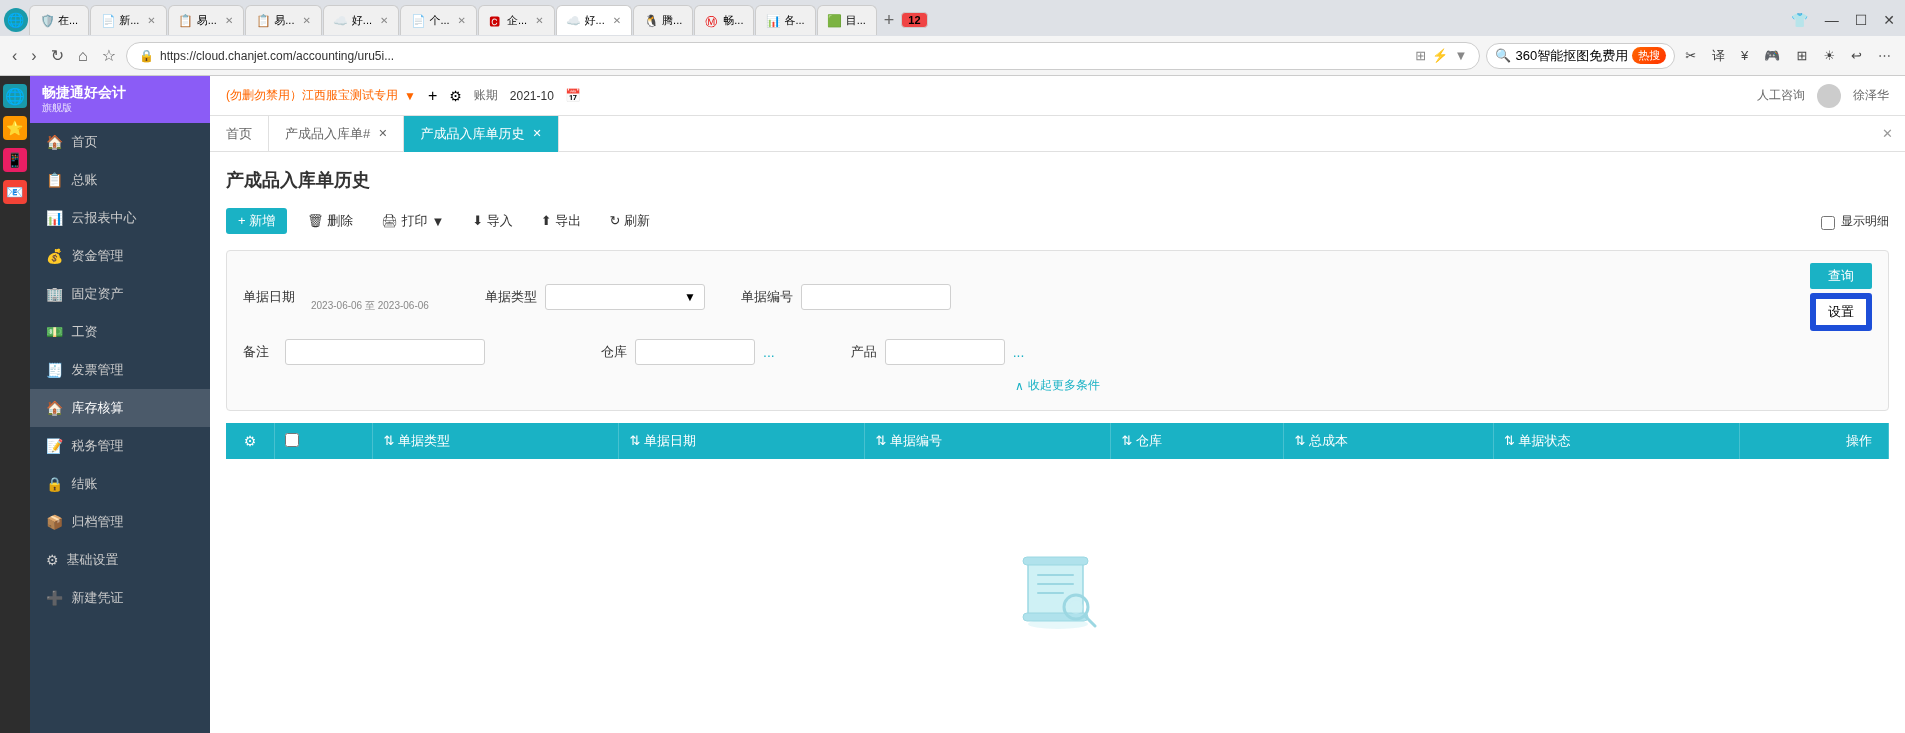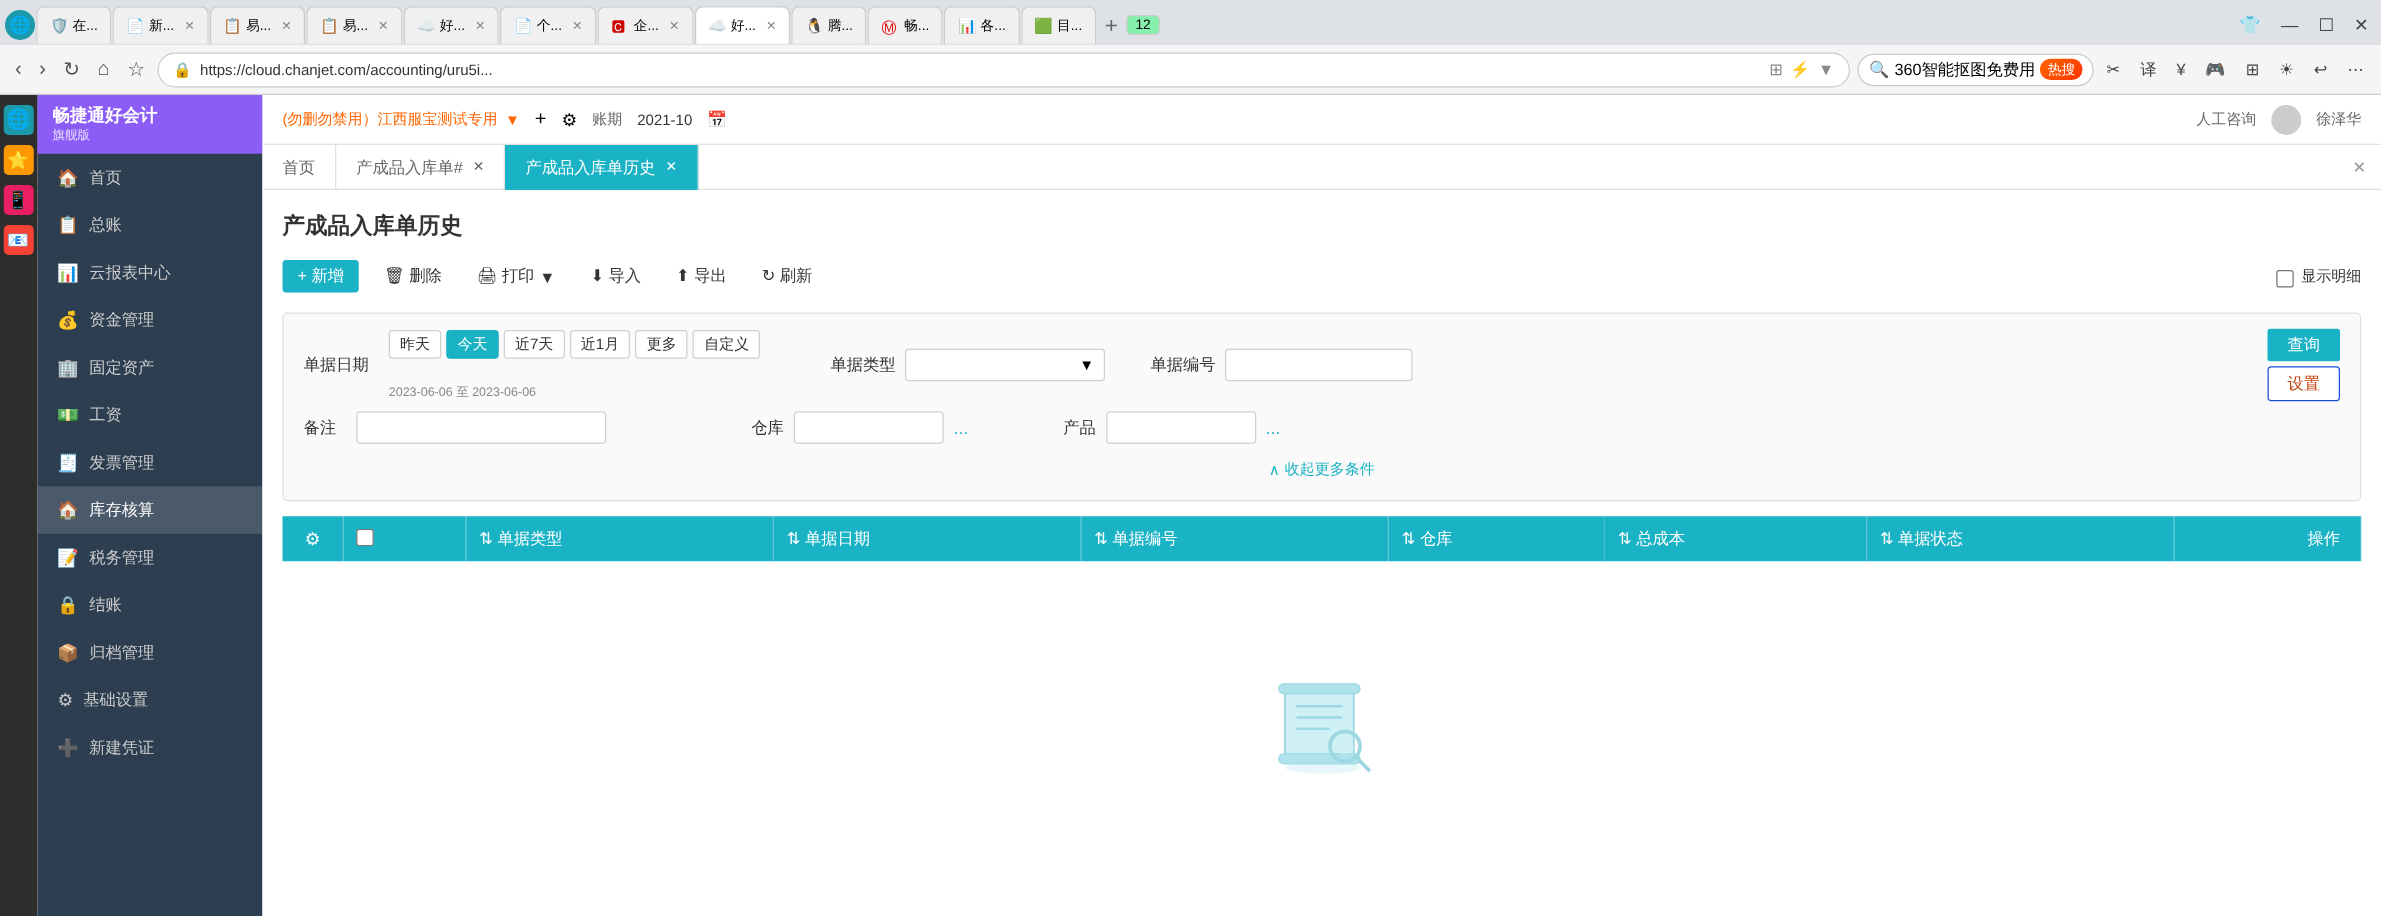--- a/index.html
+++ b/index.html
@@ -9,21 +9,21 @@
     .browser-chrome { background: #dee1e6; width: 1905px; min-height: 733px; display: flex; flex-direction: column; }
 
     
     .tab-bar { display: flex; align-items: center; background: #dee1e6; height: 36px; padding: 4px 4px 0 4px; gap: 1px; overflow: hidden; }
     .tab { display: flex; align-items: center; height: 30px; padding: 0 10px; border-radius: 6px 6px 0 0; background: #f0f0f0; font-size: 12px; white-space: nowrap; max-width: 150px; overflow: hidden; gap: 4px; cursor: pointer; border: 1px solid #ccc; border-bottom: none; }
     .tab.active { background: #fff; z-index: 1; }
     .tab .tab-icon { width: 14px; height: 14px; flex-shrink: 0; }
     .tab .tab-close { margin-left: 4px; color: #888; font-size: 10px; cursor: pointer; }
     .tab .tab-label { font-size: 11px; overflow: hidden; text-overflow: ellipsis; }
     .tab-add { background: none; border: none; font-size: 18px; cursor: pointer; color: #666; padding: 0 6px; }
-    .tab-count { background: #86efac; border: 1px solid #ccc; border-radius: 4px; padding: 1px 6px; font-size: 11px; }
+    .tab-count { background: #ef4444; border: 1px solid #ccc; border-radius: 4px; padding: 1px 6px; font-size: 11px; font-weight: bold; }
     .win-btn { background: none; border: none; font-size: 14px; cursor: pointer; padding: 0 6px; color: #444; }
 
     
     .address-bar { display: flex; align-items: center; background: #f5f5f5; height: 40px; padding: 0 8px; gap: 6px; border-bottom: 1px solid #ccc; }
     .nav-btn { background: none; border: none; font-size: 16px; cursor: pointer; color: #555; padding: 0 4px; }
     .url-box { flex: 1; display: flex; align-items: center; background: #fff; border: 1px solid #ccc; border-radius: 20px; padding: 0 12px; height: 28px; gap: 6px; }
     .url-box .lock-icon { color: #4caf50; font-size: 12px; }
     .url-text { flex: 1; font-size: 12px; color: #333; }
     .toolbar-right { display: flex; align-items: center; gap: 4px; }
     .toolbar-btn { background: none; border: none; cursor: pointer; padding: 2px 6px; font-size: 13px; color: #444; display: flex; align-items: center; gap: 2px; }
@@ -80,21 +80,21 @@
     .filter-input { border: 1px solid #d0d0d0; border-radius: 3px; padding: 3px 8px; font-size: 12px; height: 26px; outline: none; min-width: 80px; }
     .filter-btn { padding: 2px 8px; border-radius: 3px; border: 1px solid #d0d0d0; font-size: 12px; cursor: pointer; background: #fff; color: #333; }
     .filter-btn.active { background: #1ab2c5; color: #fff; border-color: #1ab2c5; }
     .date-range { font-size: 10px; color: #888; margin-top: 18px; }
     .filter-select { border: 1px solid #d0d0d0; border-radius: 3px; padding: 3px 8px; font-size: 12px; height: 26px; outline: none; min-width: 120px; cursor: pointer; display: flex; align-items: center; gap: 4px; background: #fff; }
     .ellipsis-btn { color: #1ab2c5; cursor: pointer; font-size: 14px; }
     .collapse-btn { display: flex; align-items: center; gap: 4px; color: #1ab2c5; cursor: pointer; font-size: 12px; justify-content: center; padding: 4px; }
 
     
     .query-btn { background: #1ab2c5; color: #fff; border: none; border-radius: 2px; padding: 4px 16px; font-size: 13px; cursor: pointer; }
-    .settings-btn { background: #fff; color: #c2410c; border: 1px solid #1d4ed8; border-radius: 3px; padding: 4px 12px; font-size: 13px; cursor: pointer; }
+    .settings-btn { background: #fff; color: #000000; border: 6px solid #1d4ed8; border-radius: 3px; padding: 4px 12px; font-size: 13px; cursor: pointer; }
 
     
     .data-table { width: 100%; border-collapse: collapse; font-size: 13px; }
     .data-table thead tr { background: #1ab2c5; color: #fff; height: 36px; }
     .data-table thead th { padding: 0 10px; text-align: left; white-space: nowrap; font-weight: normal; border-right: 1px solid rgba(255,255,255,0.2); }
     .data-table thead th:first-child { width: 40px; text-align: center; }
 
     
     .empty-state { display: flex; flex-direction: column; align-items: center; justify-content: center; padding: 80px 0; }
     .empty-img { font-size: 80px; color: #1ab2c5; opacity: 0.6; }
@@ -357,28 +357,20 @@
             <label class="show-label-cb">显示明细</label>
           </div>
         </div>
 
         <div class="filter-area">
 
           <div class="filter-row">
             <span class="filter-label">单据日期</span>
             <div class="filter-group">
               <div class="filter-group-inner">
-                <div class="date-btns">
-                  <button class="filter-btn">昨天</button>
-                  <button class="filter-btn active">今天</button>
-                  <button class="filter-btn">近7天</button>
-                  <button class="filter-btn">近1月</button>
-                  <button class="filter-btn">更多</button>
-                  <button class="filter-btn">自定义</button>
-                </div>
                 <div class="date-range">2023-06-06 至 2023-06-06</div>
               </div>
             </div>
 
             <div style="margin-left:40px; display:flex; align-items:center; gap:8px;">
               <span class="filter-label">单据类型</span>
               <div class="filter-select" style="min-width:160px;">
                 <span></span>
                 <span style="margin-left:auto;">▼</span>
               </div>

